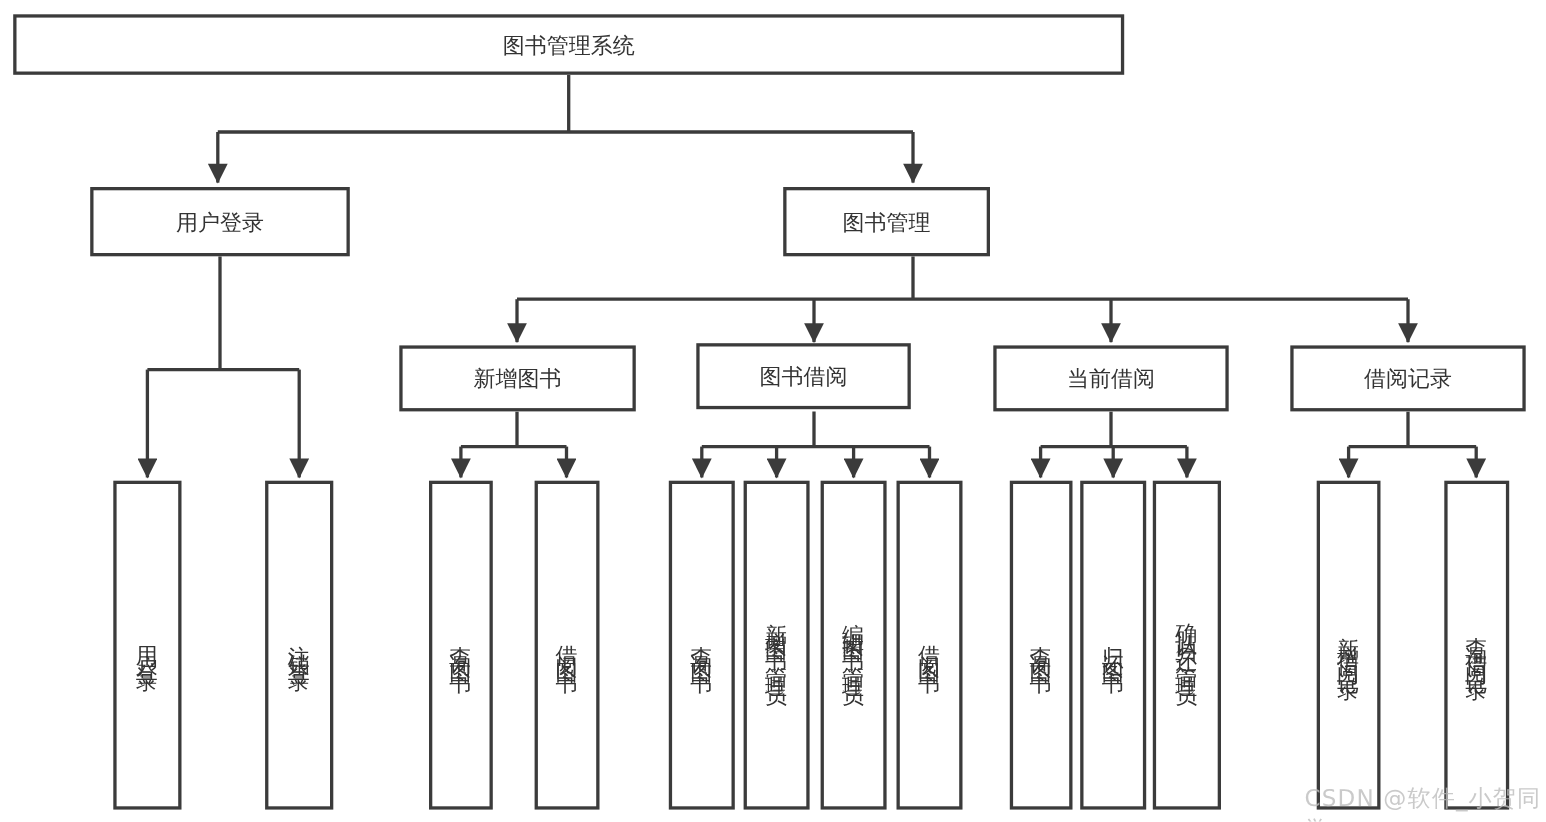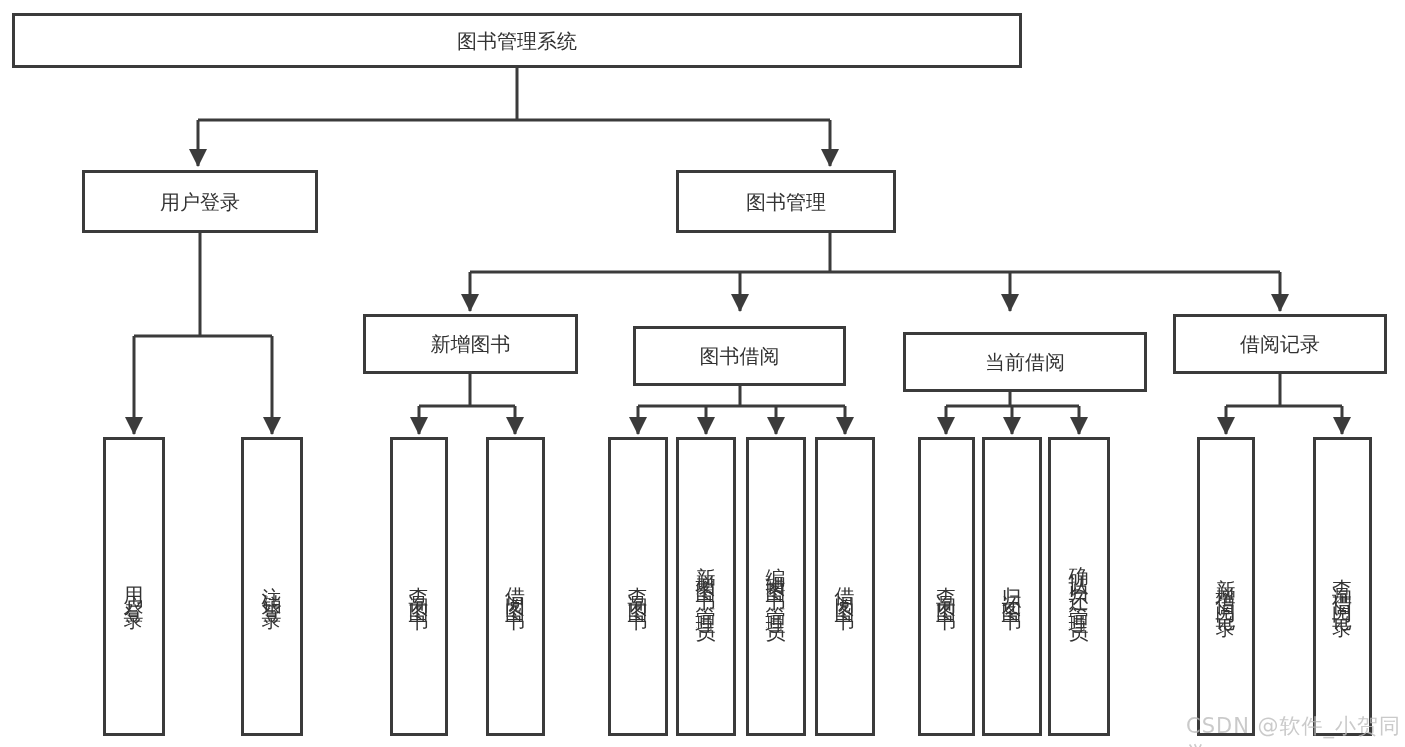--- a/index.html
+++ b/index.html
@@ -101,31 +101,31 @@
     </g>
   </svg>
 
   <div class="node" style="left:12px;top:13px;width:1010px;height:55px">
     <span>图书管理系统</span>
   </div>
 
   <div class="node" style="left:82px;top:170px;width:236px;height:63px">
     <span>用户登录</span>
   </div>
-  <div class="node" style="left:676px;top:170px;width:220px;height:63px">
+  <div class="node" style="left:712px;top:170px;width:188px;height:63px">
     <span>图书管理</span>
   </div>
 
   <div class="node" style="left:363px;top:314px;width:215px;height:60px">
     <span>新增图书</span>
   </div>
-  <div class="node" style="left:633px;top:326px;width:213px;height:60px">
+  <div class="node" style="left:633px;top:312px;width:195px;height:60px">
     <span>图书借阅</span>
   </div>
-  <div class="node" style="left:903px;top:332px;width:244px;height:60px">
+  <div class="node" style="left:903px;top:314px;width:214px;height:60px">
     <span>当前借阅</span>
   </div>
   <div class="node" style="left:1173px;top:314px;width:214px;height:60px">
     <span>借阅记录</span>
   </div>
 
   <div class="node node-v" style="left:103px;top:437px;width:62px;height:299px">
     <span>用户登录</span>
   </div>
   <div class="node node-v" style="left:241px;top:437px;width:62px;height:299px">

